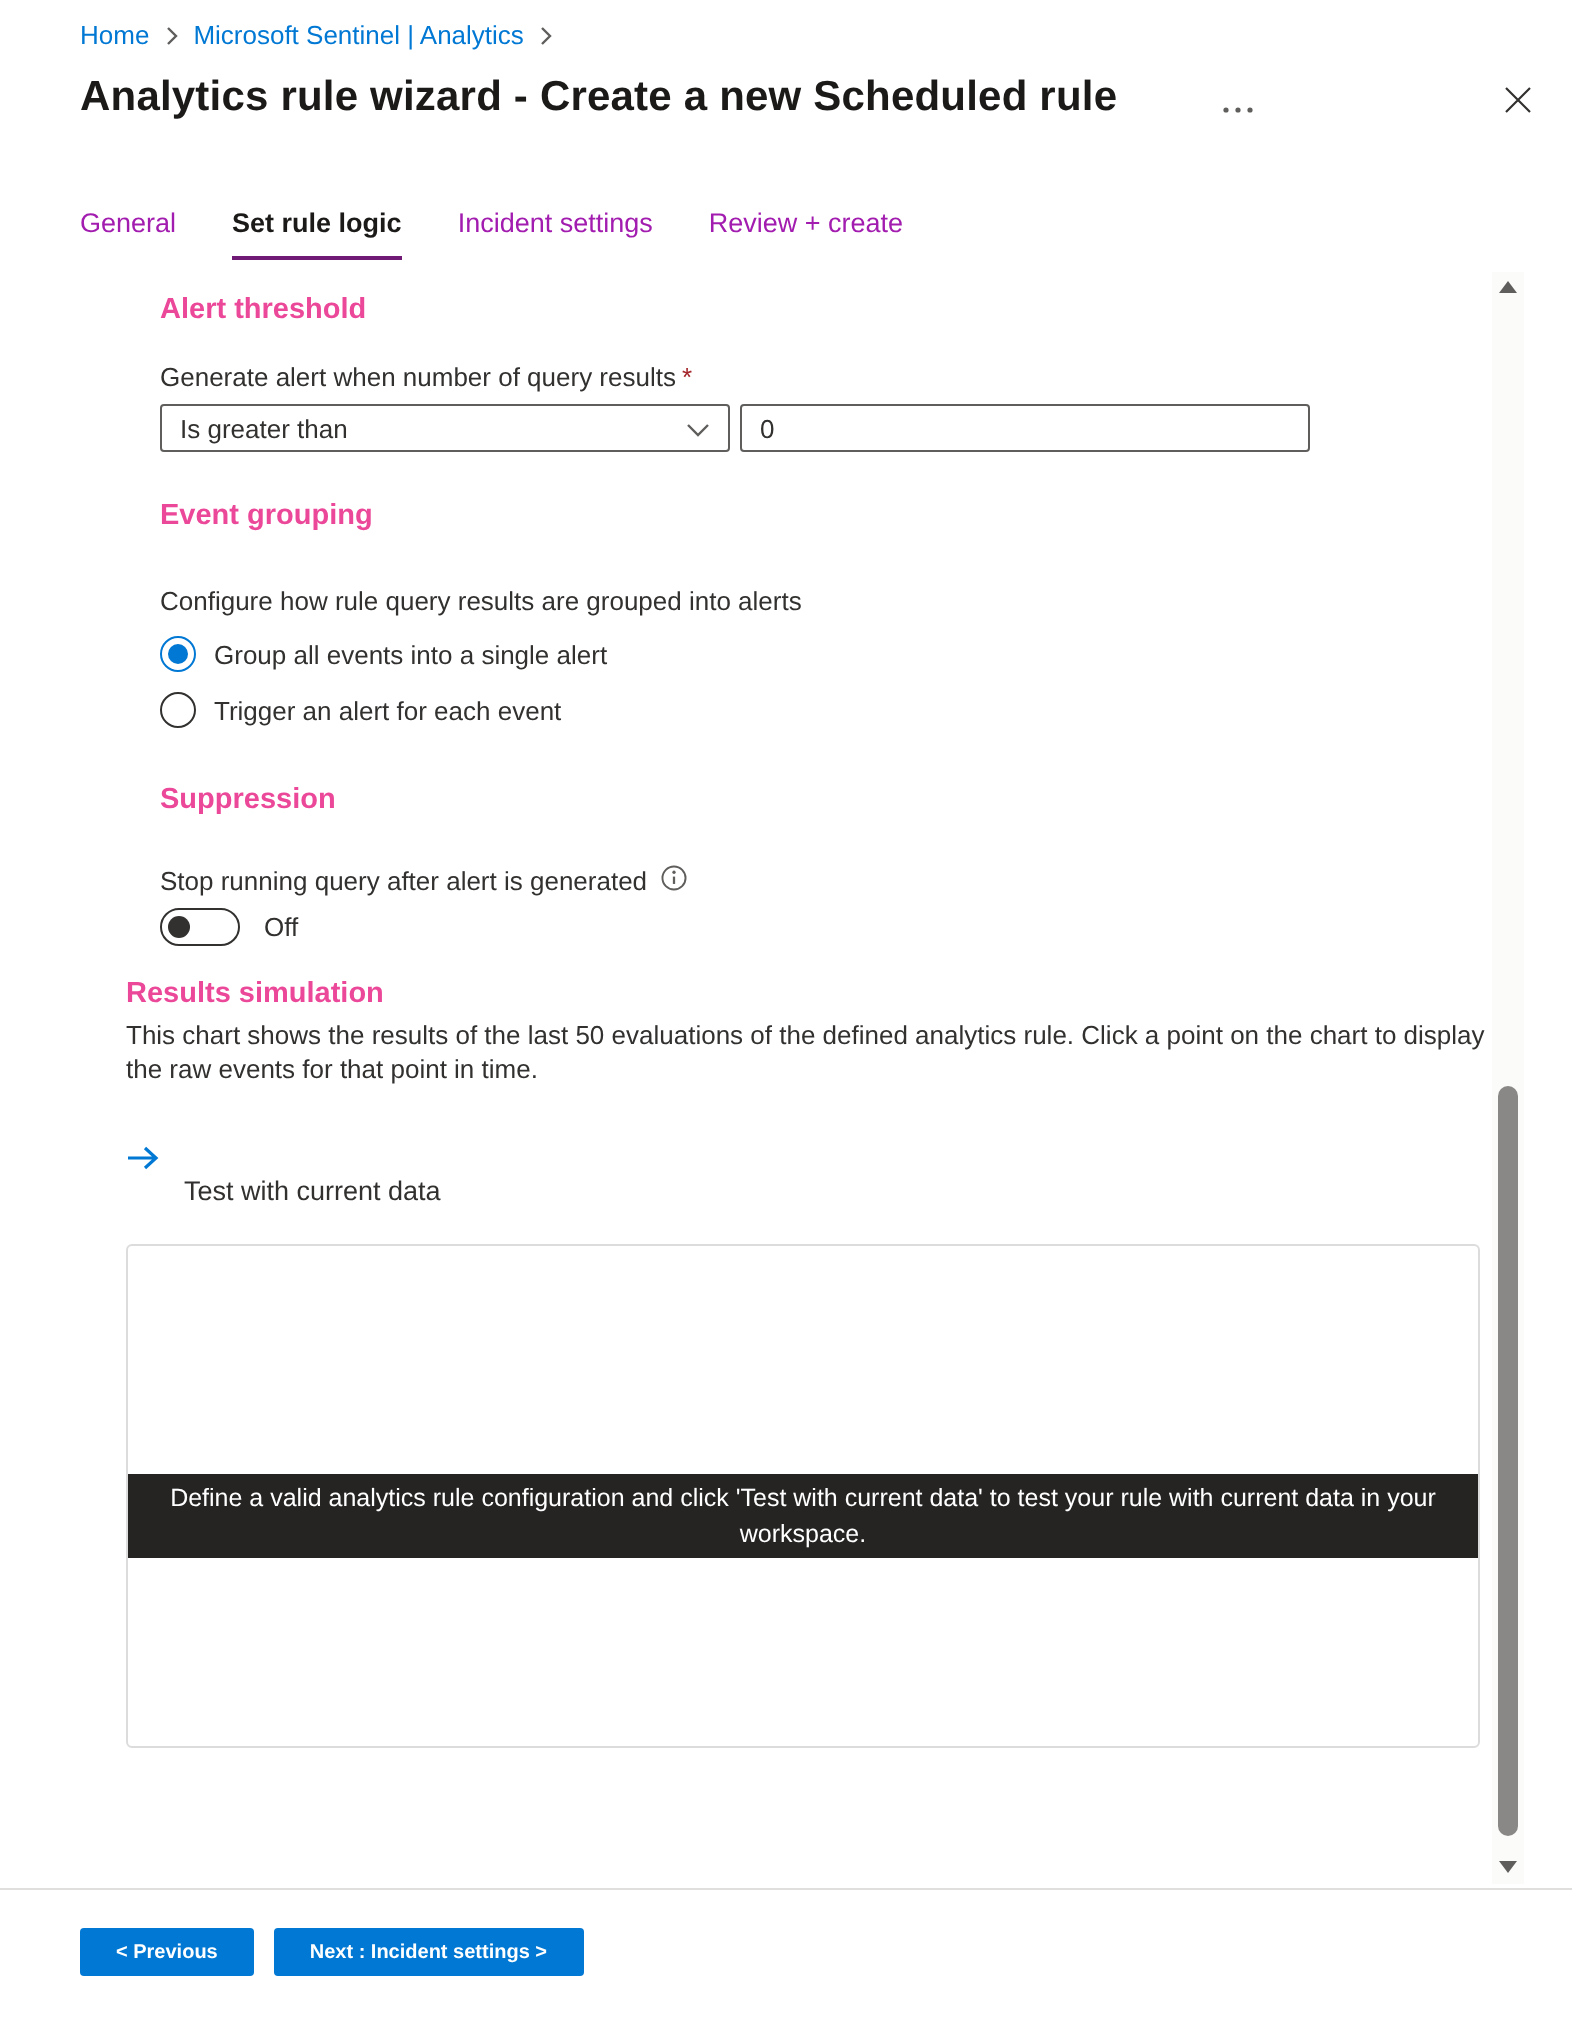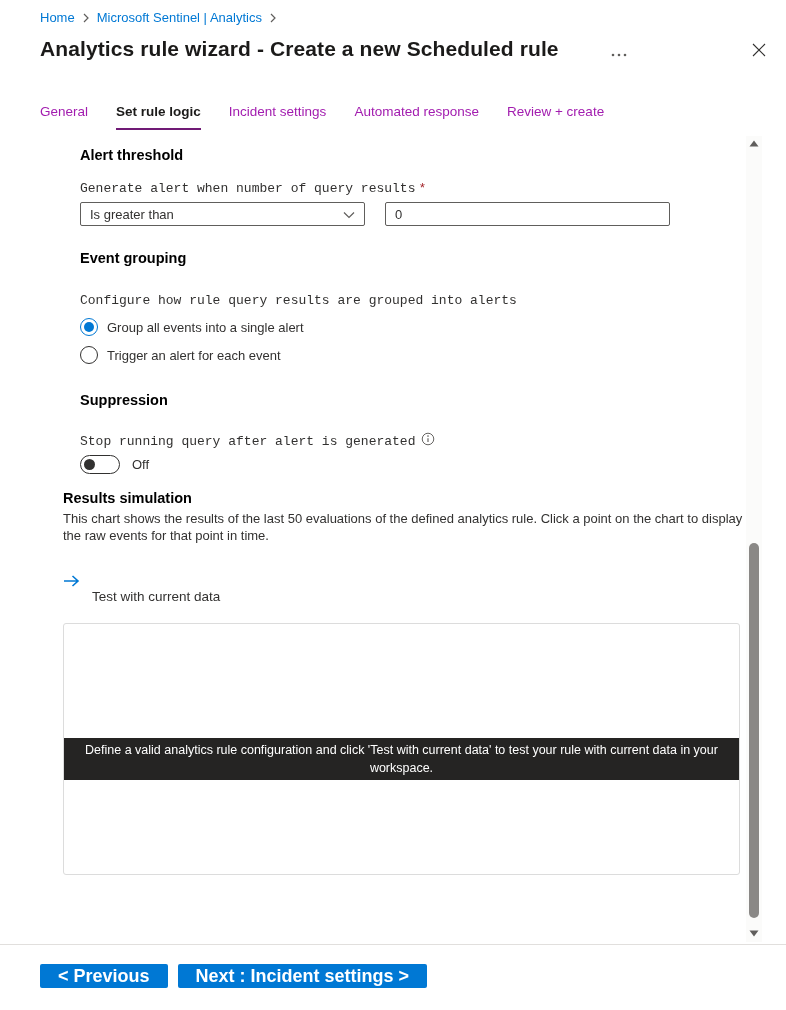--- a/index.html
+++ b/index.html
@@ -36,29 +36,29 @@
   .tab.active { font-weight:700; color:#1b1a19; border-bottom:2px solid #701a75; }
 
   
   .content {
     position:absolute; top:140px; left:0; width:746px;
     padding-left:63px;
   }
   .indented { margin-left:17px; }
 
   .section-heading {
-    font-size:14.5px; font-weight:700; color:#000000;
-  }
-  .field-label { font-size:13px; color:#323130;font-family:Liberation Mono, monospace; }
+    font-size:14.5px; font-weight:700; color:#ec4899;
+  }
+  .field-label { font-size:13px; color:#323130; }
   .required { color:#a4262c; margin-left:3px; }
 
   .h-alert { margin-top:7px; }
   .lbl-generate { margin-top:18px; }
 
-  .fields-row { margin-top:6px; display:flex; gap:20px; }
+  .fields-row { margin-top:6px; display:flex; gap:5px; }
   .combobox {
     width:285px; height:24px; border:1px solid #605e5c; border-radius:2px;
     display:flex; align-items:center; justify-content:space-between;
     padding:0 9px; font-size:13px; background:#fff; cursor:pointer;
   }
   .num-input {
     width:285px; height:24px; border:1px solid #605e5c; border-radius:2px;
     padding:0 9px; font-size:13px; font-family:"Liberation Sans",sans-serif; color:#323130;
   }
 
@@ -113,21 +113,21 @@
   }
 
   
   .footer {
     position:absolute; top:944px; left:0; right:0; height:66px;
     border-top:1px solid #e1dfdd; padding:19px 0 0 40px;
     display:flex; gap:10px;
   }
   .btn {
     background:#0078d4; color:#fff; border:none; border-radius:2px;
-    font-family:"Liberation Sans",sans-serif; font-size:18px; font-weight:700;
+    font-family:"Liberation Sans",sans-serif; font-size:10px; font-weight:700;
     height:24px; padding:0 18px; cursor:pointer;
   }
 </style>
 </head>
 <body>
 
 <nav class="breadcrumb">
   <a>Home</a>
   <span class="crumb-sep">
     <svg width="8" height="10" viewBox="0 0 8 10">
@@ -155,21 +155,20 @@
     <svg width="14" height="14" viewBox="0 0 14 14">
         <path d="M1 1 L13 13 M13 1 L1 13" stroke="#323130" stroke-width="1.1"></path>
       </svg>
   </span>
 </div>
 
 <div class="tabs">
   <div class="tab">General</div>
   <div class="tab active">Set rule logic</div>
   <div class="tab">Incident settings</div>
-  <div class="tab">Automated response</div>
   <div class="tab">Review + create</div>
 </div>
 
 <div class="content">
 
   <h2 class="section-heading indented h-alert">Alert threshold</h2>
   <div class="field-label indented lbl-generate">
     <span>Generate alert when number of query results</span><span class="required">*</span>
   </div>
   <div class="fields-row indented">

